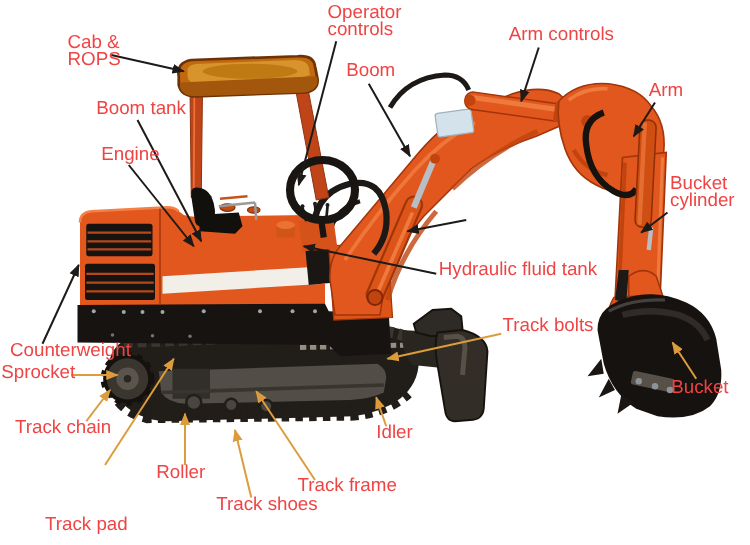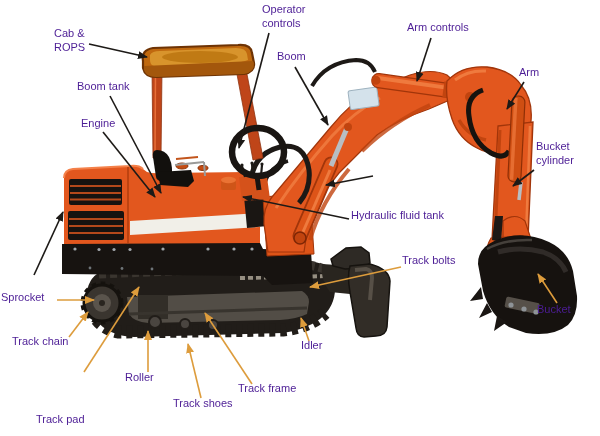--- a/index.html
+++ b/index.html
@@ -1,19 +1,19 @@
 <!DOCTYPE html>
 <html><head>
 <meta charset="utf-8">
 <style>
   html,body{margin:0;padding:0;background:#fff;}
   #stage{position:relative;width:600px;height:436px;background:#ffffff;overflow:hidden;
          font-family:"Liberation Sans","DejaVu Sans",sans-serif;}
   #art{position:absolute;left:0;top:0;}
-  .lbl{position:absolute;font-size:11px;line-height:13.5px;color:#4c1d95;
+  .lbl{position:absolute;font-size:15px;line-height:13.5px;color:#ef4444;
        white-space:pre-line;letter-spacing:0;}
 </style>
 </head>
 <body>
 
 <div id="stage">
 
   <svg id="art" width="600" height="436" viewBox="0 0 600 436">
     <defs>
       <marker id="mb" markerWidth="11" markerHeight="9" refX="9" refY="4.5" orient="auto" markerUnits="userSpaceOnUse">
@@ -204,20 +204,21 @@
   <div class="lbl" style="left:262px; top:3px;">Operator
 controls</div>
   <div class="lbl" style="left:77px;  top:80px;">Boom tank</div>
   <div class="lbl" style="left:81px;  top:117px;">Engine</div>
   <div class="lbl" style="left:277px; top:50px;">Boom</div>
   <div class="lbl" style="left:407px; top:21px;">Arm controls</div>
   <div class="lbl" style="left:519px; top:66px;">Arm</div>
   <div class="lbl" style="left:536px; top:140px;">Bucket
 cylinder</div>
   <div class="lbl" style="left:351px; top:209px;">Hydraulic fluid tank</div>
+  <div class="lbl" style="left:8px;   top:274px;">Counterweight</div>
   <div class="lbl" style="left:1px;   top:291px;">Sprocket</div>
   <div class="lbl" style="left:12px;  top:335px;">Track chain</div>
   <div class="lbl" style="left:36px;  top:371px;margin-top:42px;">Track pad</div>
   <div class="lbl" style="left:125px; top:371px;">Roller</div>
   <div class="lbl" style="left:173px; top:397px;">Track shoes</div>
   <div class="lbl" style="left:238px; top:382px;">Track frame</div>
   <div class="lbl" style="left:301px; top:339px;">Idler</div>
   <div class="lbl" style="left:402px; top:254px;">Track bolts</div>
   <div class="lbl" style="left:537px; top:303px;">Bucket</div>
 

